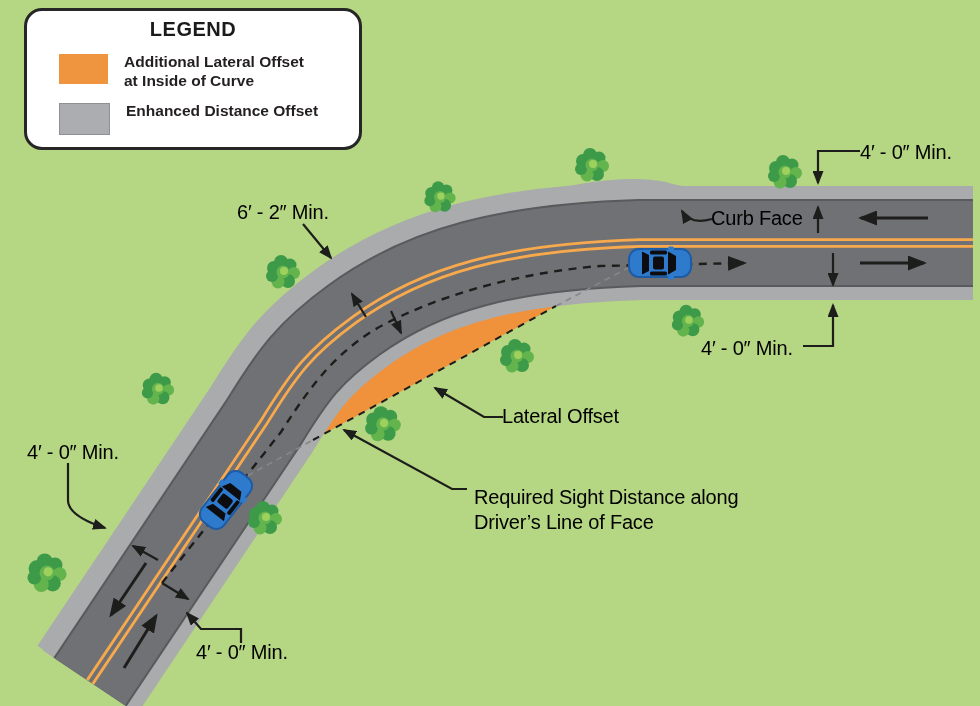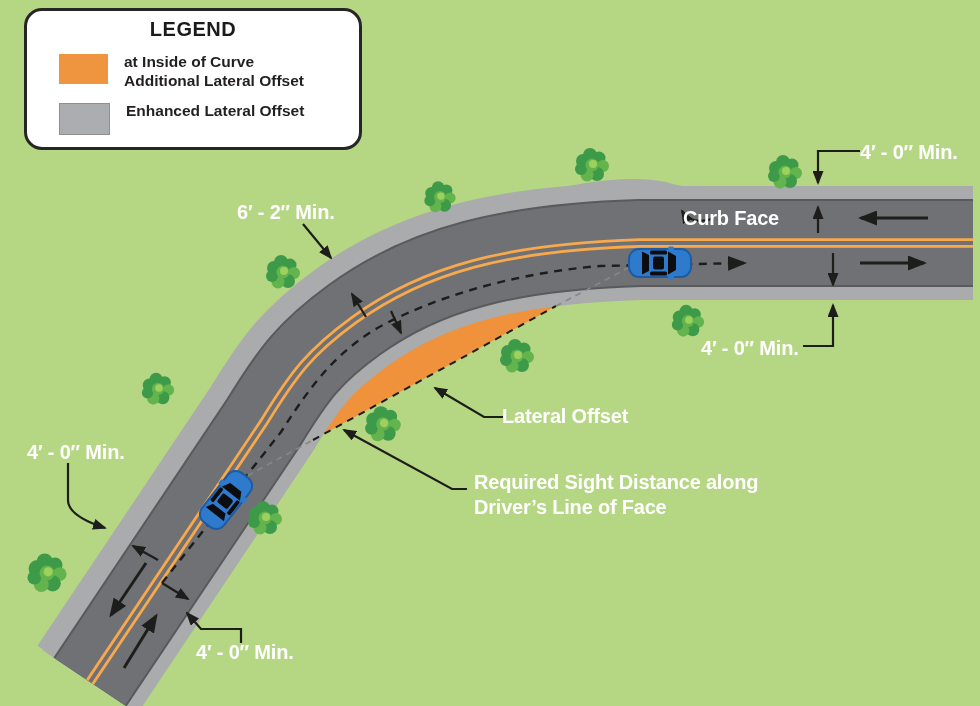--- a/index.html
+++ b/index.html
@@ -1,19 +1,19 @@
 <!DOCTYPE html>
 <html><head>
 <meta charset="utf-8">
 <style>
   html,body{margin:0;padding:0;background:#888;}
   #stage{position:relative;width:980px;height:706px;overflow:hidden;
          font-family:"Liberation Sans","DejaVu Sans",sans-serif;}
   #stage svg{position:absolute;left:0;top:0;}
-  .dlabel{position:absolute;font-weight:bold;font-size:20px;color:#ffffff;
+  .dlabel{position:absolute;font-weight:normal;font-size:20px;color:#000000;
           white-space:nowrap;letter-spacing:-0.2px;line-height:25px;}
   .legend{position:absolute;left:24px;top:8px;width:338px;height:142px;
           background:#ffffff;border:3px solid #262626;border-radius:18px;
           box-sizing:border-box;}
   .legend-title{text-align:center;font-size:20px;font-weight:bold;color:#1b1b1b;
           margin-top:7px;letter-spacing:.5px;}
   .legend-item{display:flex;align-items:flex-start;margin:11px 0 0 32px;}
   .legend-swatch{width:49px;height:30px;flex:none;margin-top:2px;}
   .legend-text{margin-left:16px;font-size:15.5px;font-weight:bold;color:#231f20;
           line-height:19px;}
@@ -118,37 +118,37 @@
         <use href="#tree-sym" transform="translate(517 356) scale(1)"></use>
         <use href="#tree-sym" transform="translate(688 321) scale(0.95)"></use>
       </g>
 </svg>
 
 <div class="legend">
   <div class="legend-title">LEGEND</div>
   <div class="legend-item">
     <div class="legend-swatch" style="background:#F0953F"></div>
     <div class="legend-text">
+      <div>Additional Lateral Offset</div>
       <div>at Inside of Curve</div>
-      <div>Additional Lateral Offset</div>
     </div>
   </div>
   <div class="legend-item">
     <div class="legend-swatch" style="background:#ABADB0;border:1px solid #8E9093"></div>
     <div class="legend-text">
-      <div>Enhanced Lateral Offset</div>
+      <div>Enhanced Distance Offset</div>
     </div>
   </div>
 </div>
 
 <div class="dlabel" style="left:237px;top:200px;">6′ - 2″ Min.</div>
-<div class="dlabel" style="left:683px;top:206px;">Curb Face</div>
+<div class="dlabel" style="left:711px;top:206px;">Curb Face</div>
 <div class="dlabel" style="left:860px;top:140px;">4′ - 0″ Min.</div>
 <div class="dlabel" style="left:701px;top:336px;">4′ - 0″ Min.</div>
 <div class="dlabel" style="left:502px;top:404px;">Lateral Offset</div>
-<div class="dlabel" style="left:474px;top:470px;">
+<div class="dlabel" style="left:474px;top:485px;">
   <div>Required Sight Distance along</div>
   <div>Driver’s Line of Face</div>
 </div>
 <div class="dlabel" style="left:27px;top:440px;">4′ - 0″ Min.</div>
 <div class="dlabel" style="left:196px;top:640px;">4′ - 0″ Min.</div>
 
 </div>
 
 </body></html>

